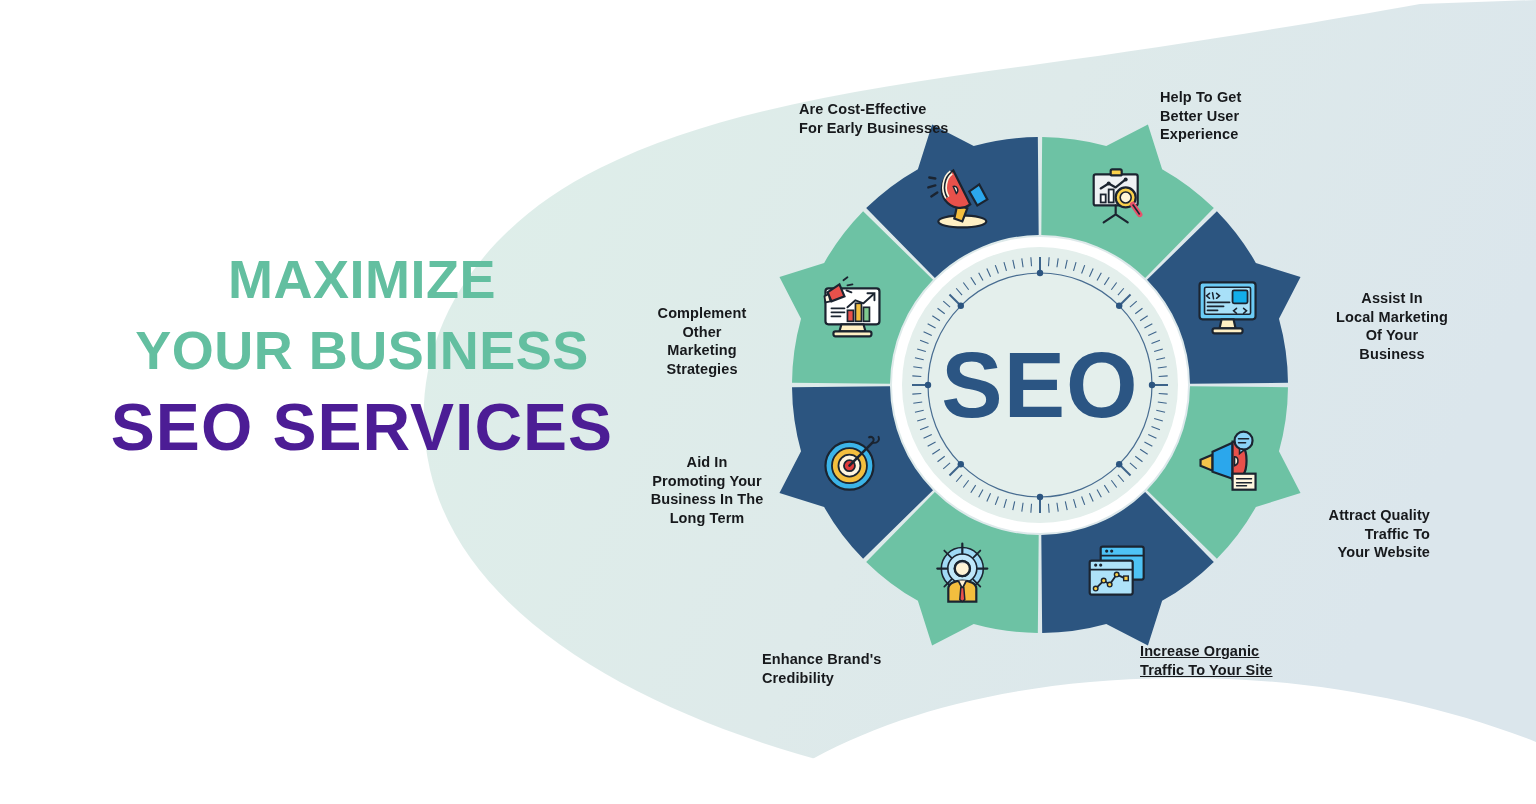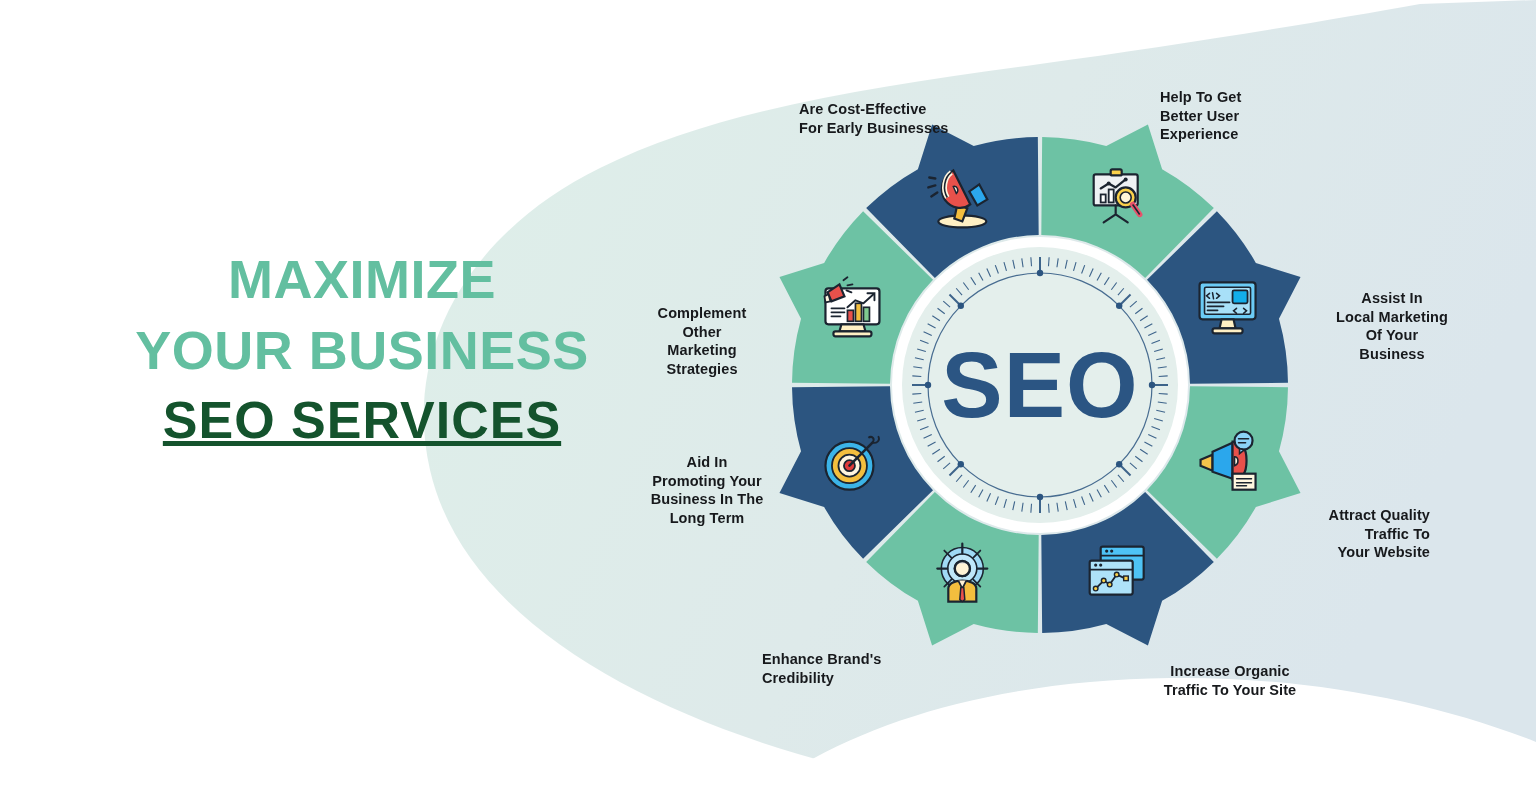--- a/index.html
+++ b/index.html
@@ -38,24 +38,23 @@
     line-height: 1.0;
     text-transform: uppercase;
     text-align: center;
   }
   .hl-1, .hl-2, .hl-3 {
     color: #63BFA0;
     font-size: 54px;
     margin-bottom: 17px;
   }
   .hl-4 {
-    color: #14532d;
-    font-size: 52px;
+    color: #4c1d95;
+    font-size: 66px;
     letter-spacing: 1px;
-    text-decoration: underline;
   }
 
   
   #wheel {
     position: absolute;
     left: 750px;
     top: 95px;
     width: 580px;
     height: 580px;
     z-index: 4;
@@ -69,21 +68,21 @@
     font-weight: bold;
     line-height: 1.28;
     letter-spacing: 0.1px;
     z-index: 6;
     white-space: pre-line;
   }
   .cal-tl  { left: 799px;  top: 100px;  width: 180px; text-align: left; }
   .cal-tr  { left: 1160px; top: 88px;   width: 160px; text-align: left; }
   .cal-r1  { left: 1308px; top: 289px;  width: 168px; text-align: center; }
   .cal-r2  { left: 1270px; top: 506px;  width: 160px; text-align: right; }
-  .cal-br  { left: 1140px; top: 662px;  width: 180px; text-align: center; }
+  .cal-br  { left: 1140px; top: 642px;  width: 180px; text-align: left; text-decoration: underline; }
   .cal-bl  { left: 762px;  top: 650px;  width: 176px; }
   .cal-l2  { left: 634px;  top: 453px;  width: 146px; text-align: center; }
   .cal-l1  { left: 632px;  top: 294px;  width: 140px; text-align: center; margin-top: 10px; }
 </style>
 </head>
 <body>
 
 <div id="stage">
 
   <svg id="bg-layer" viewBox="0 0 1536 804">

